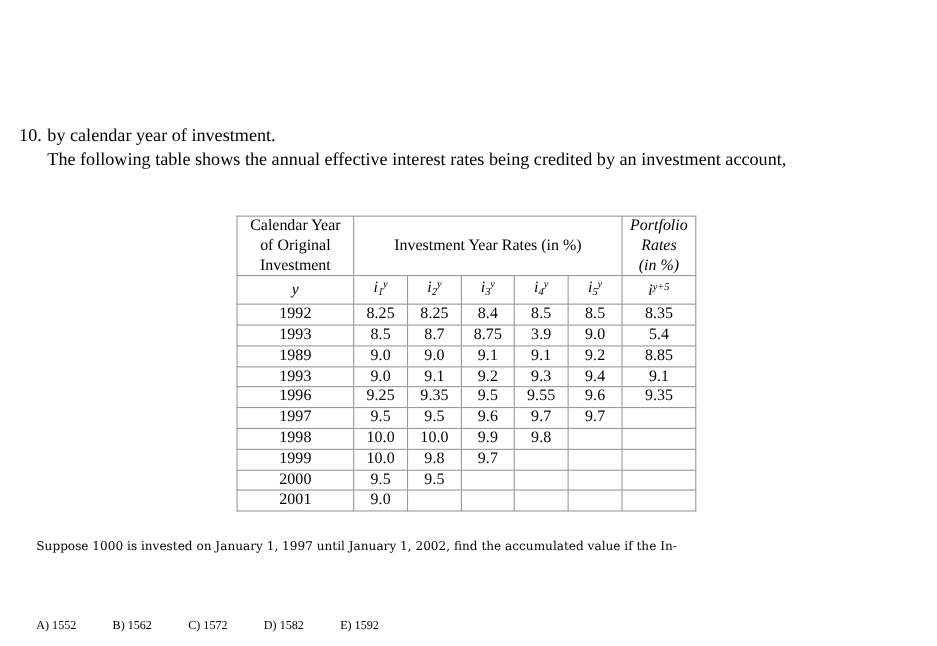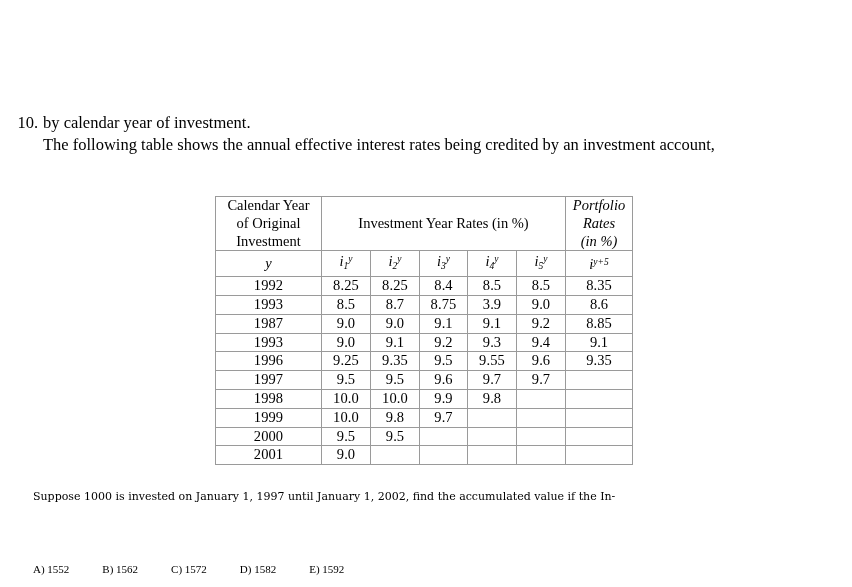--- a/index.html
+++ b/index.html
@@ -200,24 +200,24 @@
         <td class="num">8.5</td>
         <td class="portval">8.35</td>
       </tr>
       <tr>
         <td class="yearval">1993</td>
         <td class="num">8.5</td>
         <td class="num">8.7</td>
         <td class="num">8.75</td>
         <td class="num">3.9</td>
         <td class="num">9.0</td>
-        <td class="portval">8.6</td>
-      </tr>
-      <tr>
-        <td class="yearval">1987</td>
+        <td class="portval">5.4</td>
+      </tr>
+      <tr>
+        <td class="yearval">1989</td>
         <td class="num">9.0</td>
         <td class="num">9.0</td>
         <td class="num">9.1</td>
         <td class="num">9.1</td>
         <td class="num">9.2</td>
         <td class="portval">8.85</td>
       </tr>
       <tr>
         <td class="yearval">1993</td>
         <td class="num">9.0</td>

